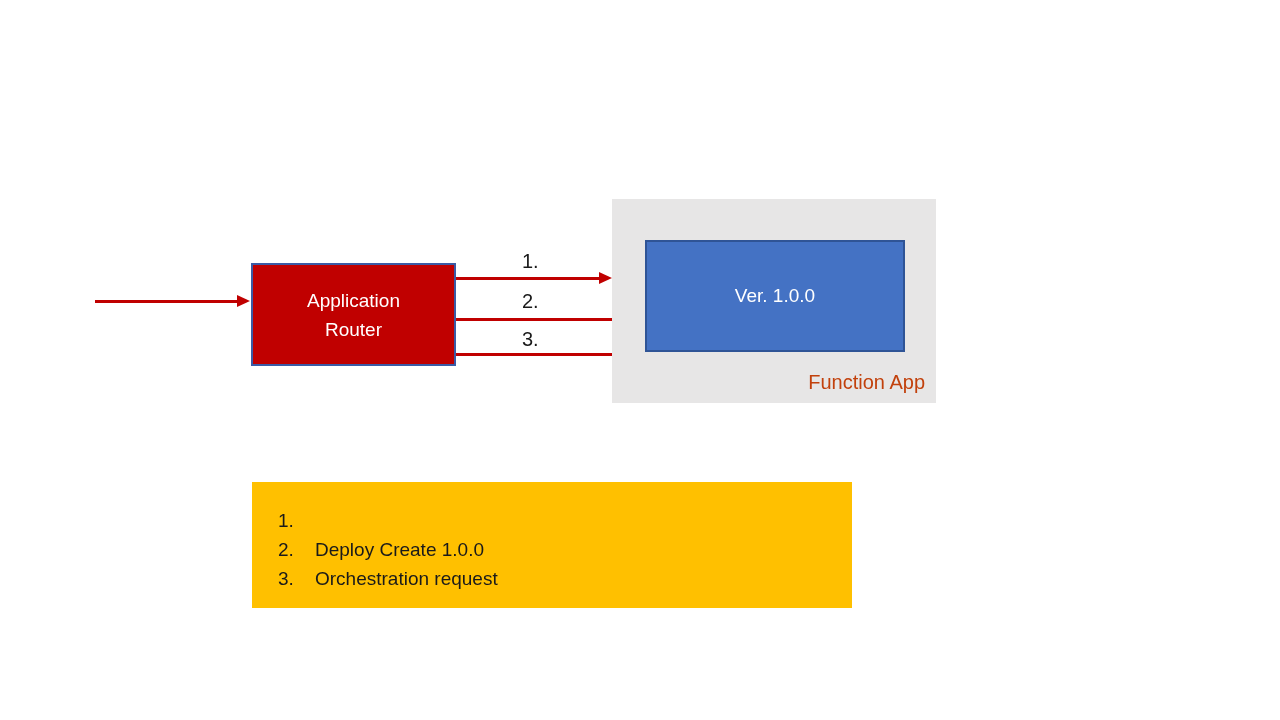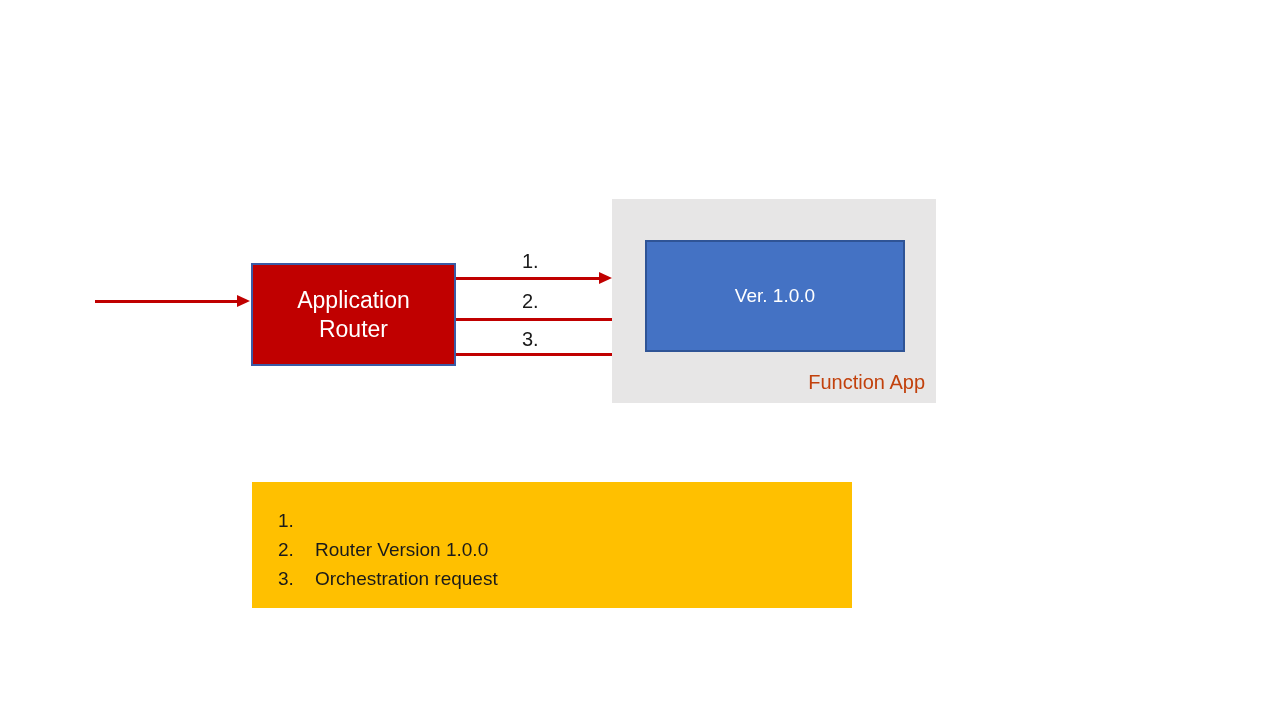--- a/index.html
+++ b/index.html
@@ -46,21 +46,21 @@
     height: 103px;
     background: #C00000;
     border: 2px solid #3B5BA5;
     box-sizing: border-box;
     display: flex;
     align-items: center;
     justify-content: center;
   }
   .router-box .label {
     color: #ffffff;
-    font-size: 23px;
+    font-size: 19px;
     line-height: 29px;
     text-align: center;
     width: 130px;
   }
 
   
   .fa-container {
     position: absolute;
     left: 612px;
     top: 199px;
@@ -147,21 +147,21 @@
     </div>
     <div class="fa-label">Function App</div>
   </div>
 
   <div class="legend-box">
     <div class="legend-row">
       <span class="legend-num">1.</span>
     </div>
     <div class="legend-row">
       <span class="legend-num">2.</span>
-      <span>Router Version 1.0.0</span>
+      <span>Deploy Create 1.0.0</span>
     </div>
     <div class="legend-row">
       <span class="legend-num">3.</span>
       <span>Orchestration request</span>
     </div>
   </div>
 
 </div>
 
 </body></html>

